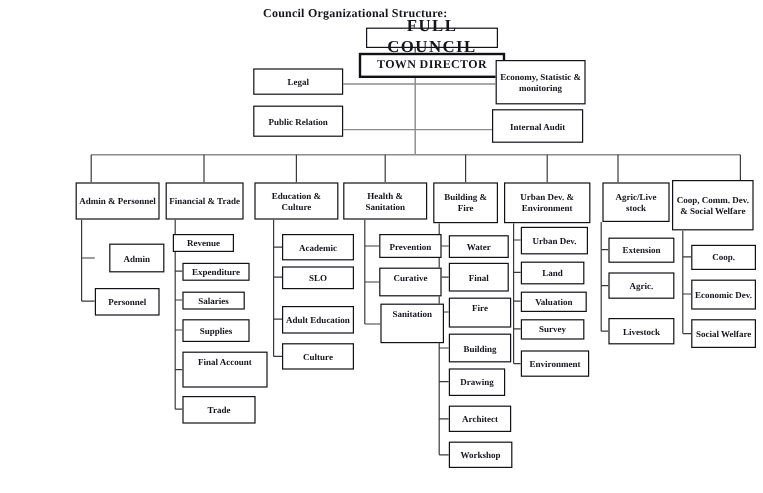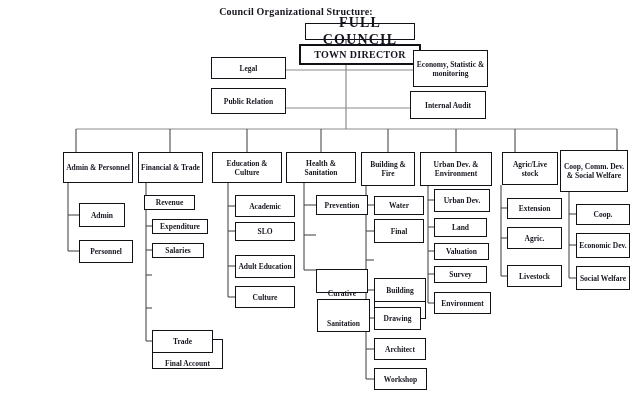--- a/index.html
+++ b/index.html
@@ -10,21 +10,21 @@
   }
   .title{
     position:absolute;left:206px;top:6px;width:180px;text-align:center;
     font-size:10px;font-weight:bold;letter-spacing:0.2px;white-space:nowrap;
   }
   .bx{
     position:absolute;box-sizing:border-box;border:1px solid #111118;background:#fff;
     display:flex;align-items:center;justify-content:center;text-align:center;
     font-size:7.5px;font-weight:bold;line-height:1.2;padding:1px 2px;
   }
-  .vtop{align-items:flex-start;padding-top:19px;margin-top:46px;}
+  .vtop{align-items:flex-start;padding-top:3px;}
   .full-council{font-size:14px;font-weight:bold;letter-spacing:1.2px;}
   .town-director{font-size:10px;border-width:2px;letter-spacing:0.3px;}
   svg.lines{position:absolute;left:0;top:0;}
 </style>
 </head>
 <body>
 
 <div id="canvas">
 
   <svg class="lines" width="636" height="411" aria-hidden="true">
@@ -55,26 +55,27 @@
 
   <div class="bx" style="left:63px;top:152px;width:70px;height:31px;">Admin &amp; Personnel</div>
   <div class="bx" style="left:138px;top:152px;width:65px;height:31px;">Financial &amp; Trade</div>
   <div class="bx" style="left:212px;top:152px;width:70px;height:31px;">Education &amp; Culture</div>
   <div class="bx" style="left:286px;top:152px;width:70px;height:31px;">Health &amp; Sanitation</div>
   <div class="bx" style="left:361px;top:152px;width:54px;height:34px;">Building &amp; Fire</div>
   <div class="bx" style="left:420px;top:152px;width:72px;height:34px;">Urban Dev. &amp; Environment</div>
   <div class="bx" style="left:502px;top:152px;width:56px;height:33px;">Agric/Live stock</div>
   <div class="bx" style="left:560px;top:150px;width:68px;height:42px;">Coop, Comm. Dev. &amp; Social Welfare</div>
 
-  <div class="bx" style="left:79px;top:203px;width:46px;height:24px;">Admin</div>
+  <div class="bx" style="left:91px;top:203px;width:46px;height:24px;">Admin</div>
   <div class="bx" style="left:79px;top:240px;width:54px;height:23px;">Personnel</div>
 
   <div class="bx" style="left:144px;top:195px;width:51px;height:15px;">Revenue</div>
   <div class="bx" style="left:152px;top:219px;width:56px;height:15px;">Expenditure</div>
   <div class="bx" style="left:152px;top:243px;width:52px;height:15px;">Salaries</div>
+  <div class="bx" style="left:152px;top:266px;width:56px;height:19px;">Supplies</div>
   <div class="bx vtop" style="left:152px;top:293px;width:71px;height:30px;">Final Account</div>
   <div class="bx" style="left:152px;top:330px;width:61px;height:23px;">Trade</div>
 
   <div class="bx" style="left:235px;top:195px;width:60px;height:22px;">Academic</div>
   <div class="bx" style="left:235px;top:222px;width:60px;height:19px;">SLO</div>
   <div class="bx" style="left:235px;top:255px;width:60px;height:23px;">Adult Education</div>
   <div class="bx" style="left:235px;top:286px;width:60px;height:22px;">Culture</div>
 
   <div class="bx" style="left:316px;top:195px;width:52px;height:20px;">Prevention</div>
   <div class="bx vtop" style="left:316px;top:223px;width:52px;height:24px;">Curative</div>

